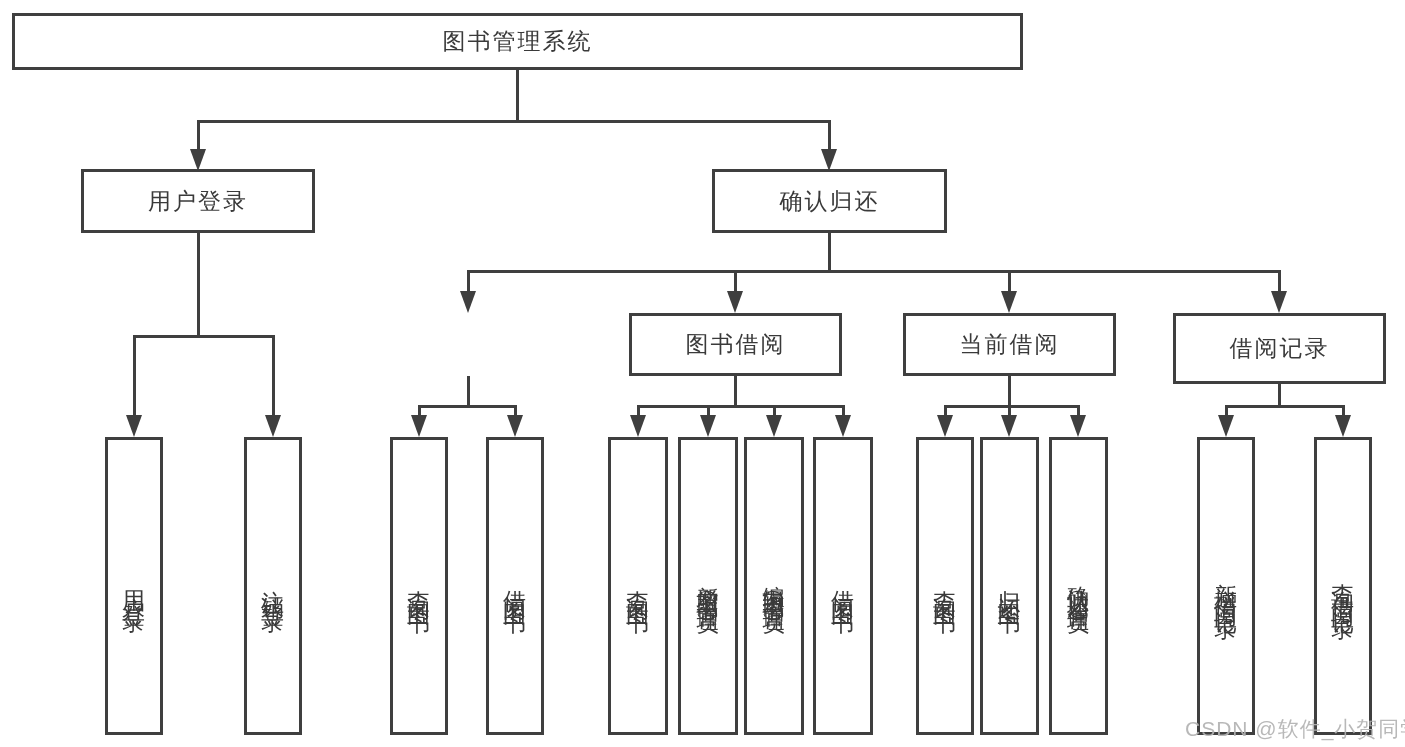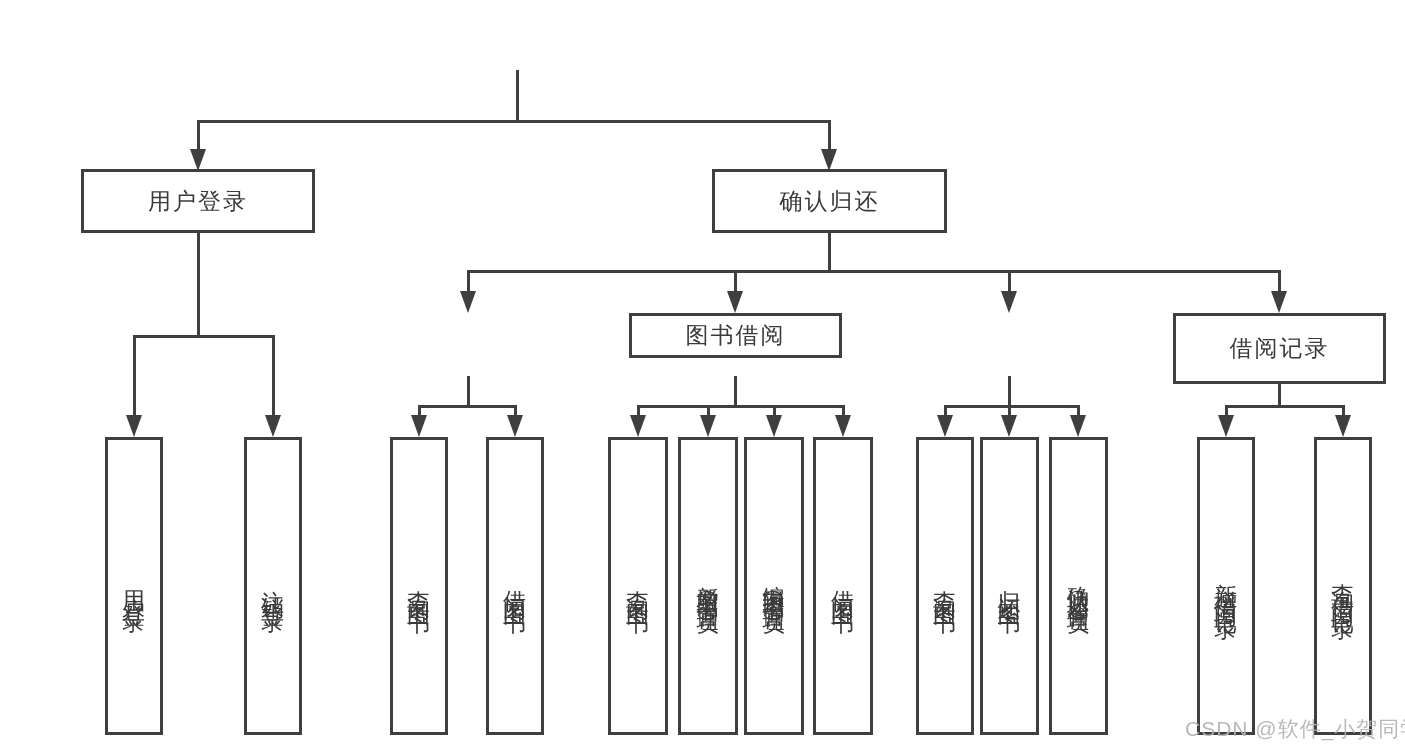--- a/index.html
+++ b/index.html
@@ -70,30 +70,36 @@
     opacity:.92;
     z-index:3;
     white-space:nowrap;
   }
 </style>
 </head>
 <body>
 
 <div class="canvas">
 
+  <div class="hbox" style="left:12px;top:13px;width:1011px;height:57px">
+    <span>图书管理系统</span>
+  </div>
 
   <div class="hbox" style="left:81px;top:169px;width:234px;height:64px">
     <span>用户登录</span>
   </div>
   <div class="hbox" style="left:712px;top:169px;width:235px;height:64px">
     <span>确认归还</span>
   </div>
 
-  <div class="hbox" style="left:629px;top:313px;width:213px;height:45px">
+  <div class="hbox" style="left:629px;top:313px;width:213px;height:63px">
     <span>图书借阅</span>
+  </div>
+  <div class="hbox" style="left:903px;top:313px;width:213px;height:63px">
+    <span>当前借阅</span>
   </div>
   <div class="hbox" style="left:1173px;top:313px;width:213px;height:71px">
     <span>借阅记录</span>
   </div>
 
   <div class="vbox" style="left:105px;top:437px;width:58px;height:298px">
     <span class="vtext">用户登录</span>
   </div>
   <div class="vbox" style="left:244px;top:437px;width:58px;height:298px">
     <span class="vtext">注销登录</span>

